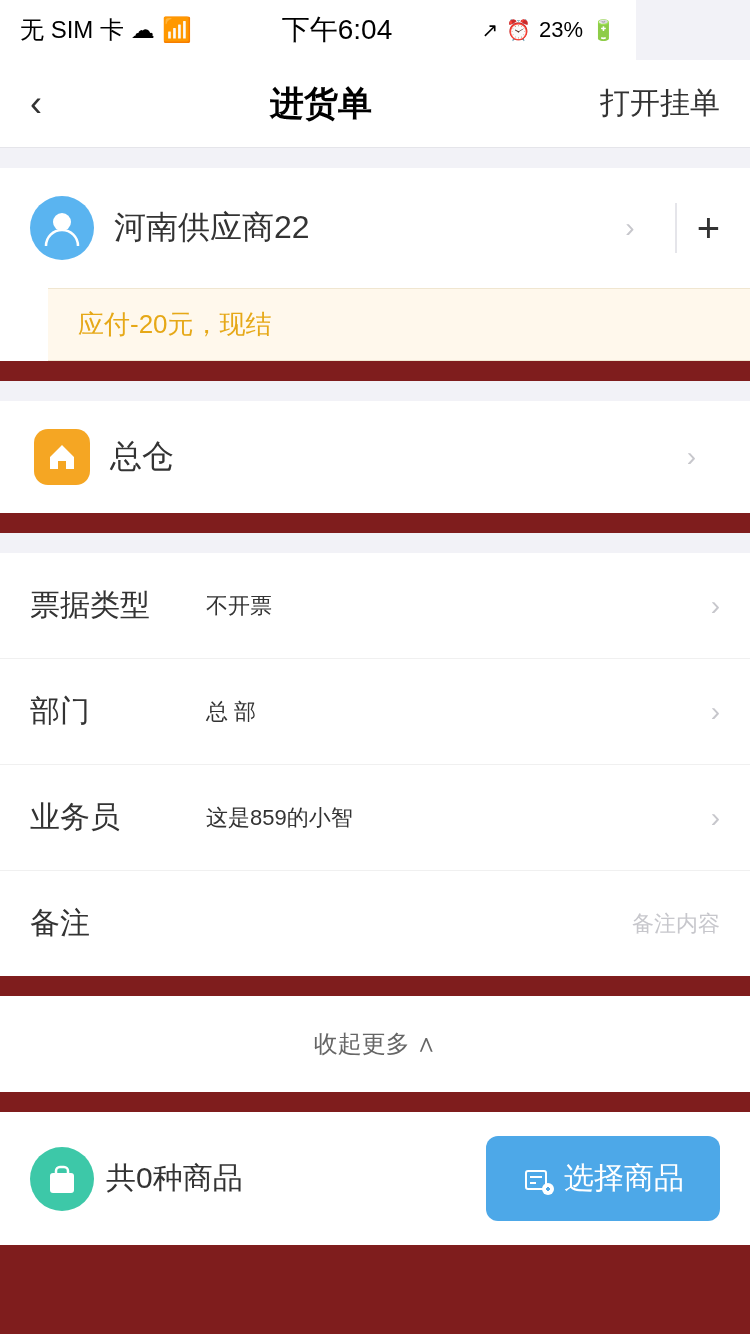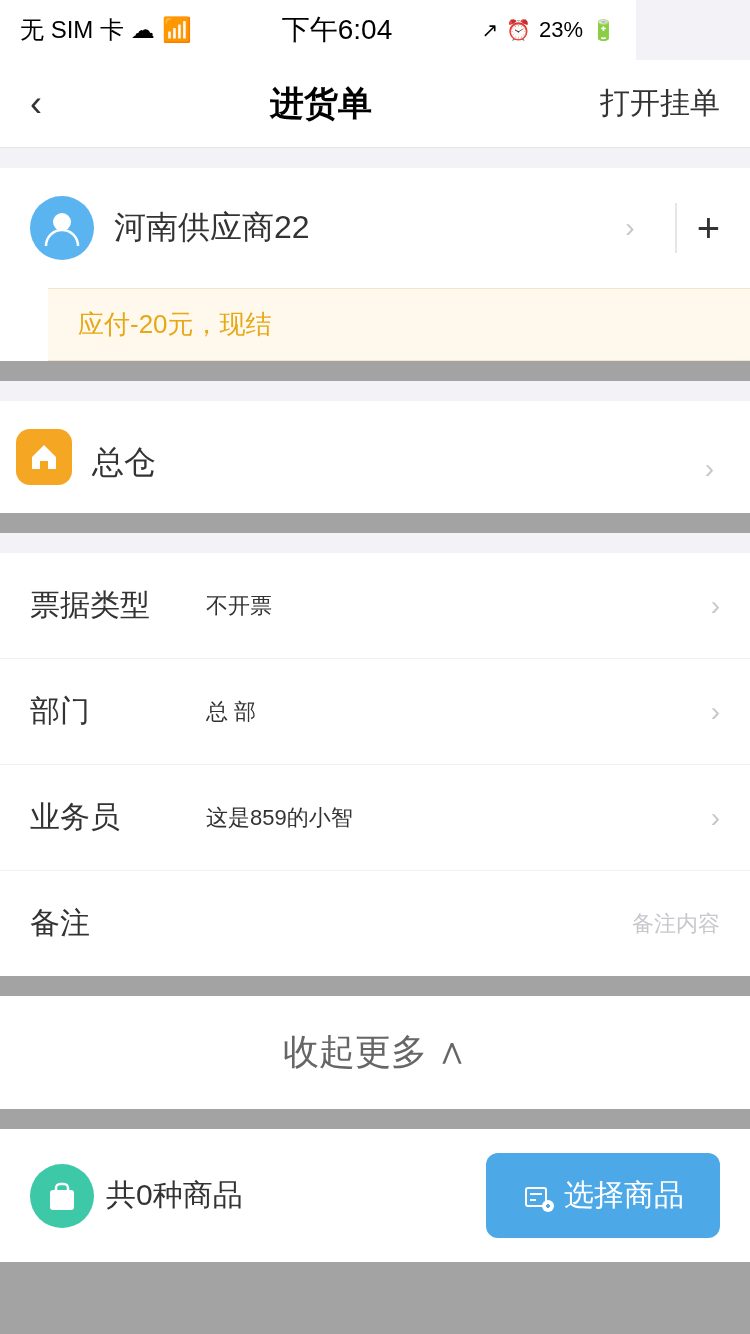--- a/index.html
+++ b/index.html
@@ -162,22 +162,22 @@
       font-size: 28px;
     }
 
     
     .warehouse-section {
       background: #fff;
       margin-top: 20px;
     }
     .warehouse-row {
       display: flex;
-      align-items: flex-end;
-      padding: 28px 16px;
+      align-items: center;
+      padding: 28px 34px;
       cursor: pointer;
     }
     .warehouse-icon {
       width: 56px;
       height: 56px;
       border-radius: 14px;
       background: #f5a623;
       display: flex;
       align-items: center;
       justify-content: center;
@@ -191,21 +191,21 @@
     }
 
     
     .collapse-row {
       background: #fff;
       margin-top: 20px;
       display: flex;
       align-items: center;
       justify-content: center;
       padding: 32px 18px;
-      font-size: 36px;
+      font-size: 24px;
       color: #666;
       cursor: pointer;
     }
 
     
     .bottom-bar {
       background: #fff;
       margin-top: 20px;
       display: flex;
       align-items: center;
@@ -236,21 +236,21 @@
       font-size: 30px;
       display: flex;
       align-items: center;
       gap: 10px;
       cursor: pointer;
       white-space: nowrap;
     }
 
     
     .page-bg {
-      background: #a3a3a3;
+      background: #7f1d1d;
       min-height: calc(1334px - 60px - 88px);
     }
   </style>
 </head>
 <body>
 
 <div class="status-bar">
   <div class="status-left">
     <span>无 SIM 卡 ☁</span>
     <span>📶</span>

